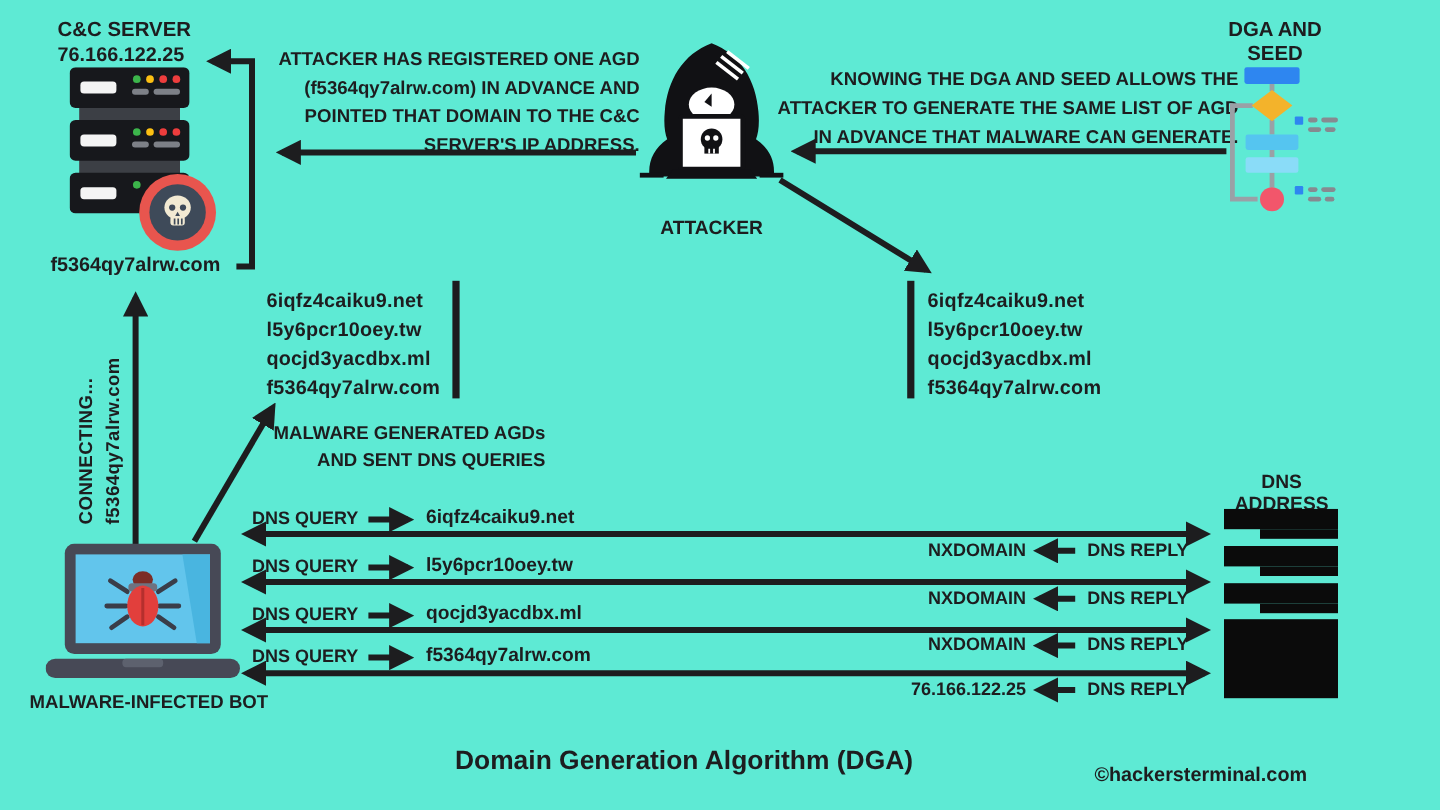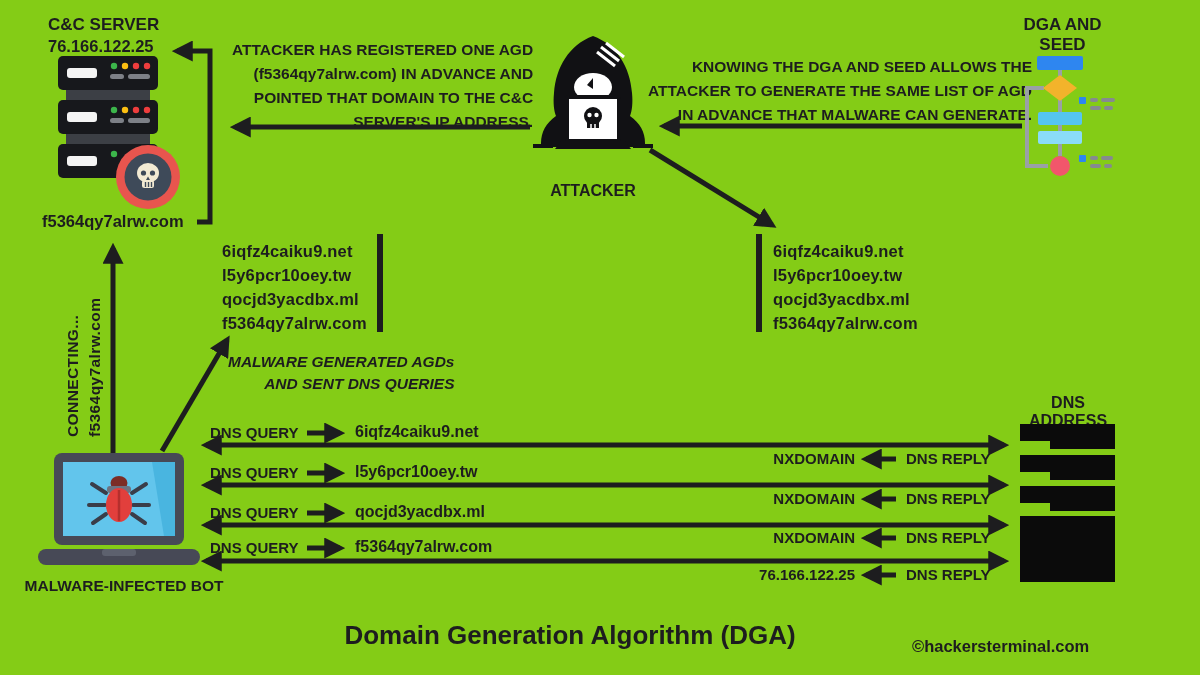--- a/index.html
+++ b/index.html
@@ -1,20 +1,20 @@
 <!DOCTYPE html>
 <html style="--ink: #1d1d1f; --led_green: #3cb54b; --led_yellow: #fcbf12; --led_red: #ee3d3d; --skull_ring: #e8554e; --skull_inner: #3e4a59; --skull_bone: #f2ead3; --laptop_frame: #474956; --laptop_screen: #62c5ec; --laptop_screen_edge: #49b5e0; --bug_red: #e23f3c; --bug_head: #7c2d26; --bug_band: #6e7280; --bug_leg: #3a3d49; --flow_blue: #2e86f0; --flow_yellow: #f3b32b; --flow_cyan: #55c5f0; --flow_cyan_light: #8adcf8; --flow_pink: #f2566b; --flow_line: #9aa0a6; --flow_dash: #868a90;"><head>
 <meta charset="utf-8">
 <style>
   :root{
     --ink:#1d1d1f;
   }
   *{margin:0;padding:0;box-sizing:border-box;}
   body{background:#ffffff;font-family:"Liberation Sans","DejaVu Sans",sans-serif;}
-  #canvas{position:relative;width:1200px;height:675px;background:#84cc16;overflow:hidden;}
+  #canvas{position:relative;width:1200px;height:675px;background:#5eead4;overflow:hidden;}
   .txt{position:absolute;font-weight:bold;color:var(--ink);line-height:1.15;}
   .preline{white-space:pre-line;text-align:right;}
   .center{text-align:center;}
   .right{text-align:right;}
   .overlay{position:absolute;left:0;top:0;pointer-events:none;}
   .icon{position:absolute;}
   .vbar{position:absolute;width:6px;background:var(--ink);}
   .dlist{position:absolute;font-weight:bold;color:var(--ink);font-size:16.5px;line-height:24px;letter-spacing:.2px;}
   .connecting{position:absolute;left:62px;top:437px;transform:rotate(-90deg);transform-origin:0 0;
       font-weight:bold;color:var(--ink);font-size:15.5px;line-height:22px;letter-spacing:.4px;white-space:pre;}
@@ -167,21 +167,21 @@
   </div>
   <div class="vbar" style="left:377px;top:234px;height:98px;"></div>
   <div class="vbar" style="left:756px;top:234px;height:98px;"></div>
   <div class="dlist" style="left:773px;top:239px;">
     <div>6iqfz4caiku9.net</div>
     <div>l5y6pcr10oey.tw</div>
     <div>qocjd3yacdbx.ml</div>
     <div>f5364qy7alrw.com</div>
   </div>
 
-  <div class="txt preline" style="left:228px;top:351px;font-size:15.5px;line-height:22px;font-style:italic;">MALWARE GENERATED AGDs
+  <div class="txt preline" style="left:228px;top:351px;font-size:15.5px;line-height:22px;">MALWARE GENERATED AGDs
 AND SENT DNS QUERIES</div>
 
   <div class="connecting">CONNECTING...
 f5364qy7alrw.com</div>
 
   <svg class="icon" style="left:38px;top:453px;" width="162" height="118" viewBox="0 0 162 118">
     <rect x="16" y="0" width="130" height="92" rx="8" fill="var(--laptop_frame)"></rect>
     <rect x="25" y="9" width="112" height="74" fill="var(--laptop_screen)"></rect>
     <polygon points="114,9 137,9 137,83 126,83" fill="var(--laptop_screen_edge)"></polygon>
     <g stroke="var(--bug_leg)" stroke-width="4" stroke-linecap="round" fill="none">
@@ -227,16 +227,16 @@
   <div class="txt" style="left:210px;top:504px;font-size:15px;">DNS QUERY</div>
   <div class="txt" style="left:355px;top:503px;font-size:16px;">qocjd3yacdbx.ml</div>
   <div class="txt right" style="left:690px;top:529px;width:165px;font-size:15px;">NXDOMAIN</div>
   <div class="txt" style="left:906px;top:529px;font-size:15px;">DNS REPLY</div>
 
   <div class="txt" style="left:210px;top:539px;font-size:15px;">DNS QUERY</div>
   <div class="txt" style="left:355px;top:538px;font-size:16px;">f5364qy7alrw.com</div>
   <div class="txt right" style="left:690px;top:566px;width:165px;font-size:15px;">76.166.122.25</div>
   <div class="txt" style="left:906px;top:566px;font-size:15px;">DNS REPLY</div>
 
-  <div class="txt center" style="left:320px;top:621px;width:500px;font-size:26px;">Domain Generation Algorithm (DGA)</div>
+  <div class="txt center" style="left:320px;top:621px;width:500px;font-size:22px;">Domain Generation Algorithm (DGA)</div>
   <div class="txt" style="left:912px;top:637px;font-size:16.5px;">©hackersterminal.com</div>
 
 </div>
 
 </body></html>

